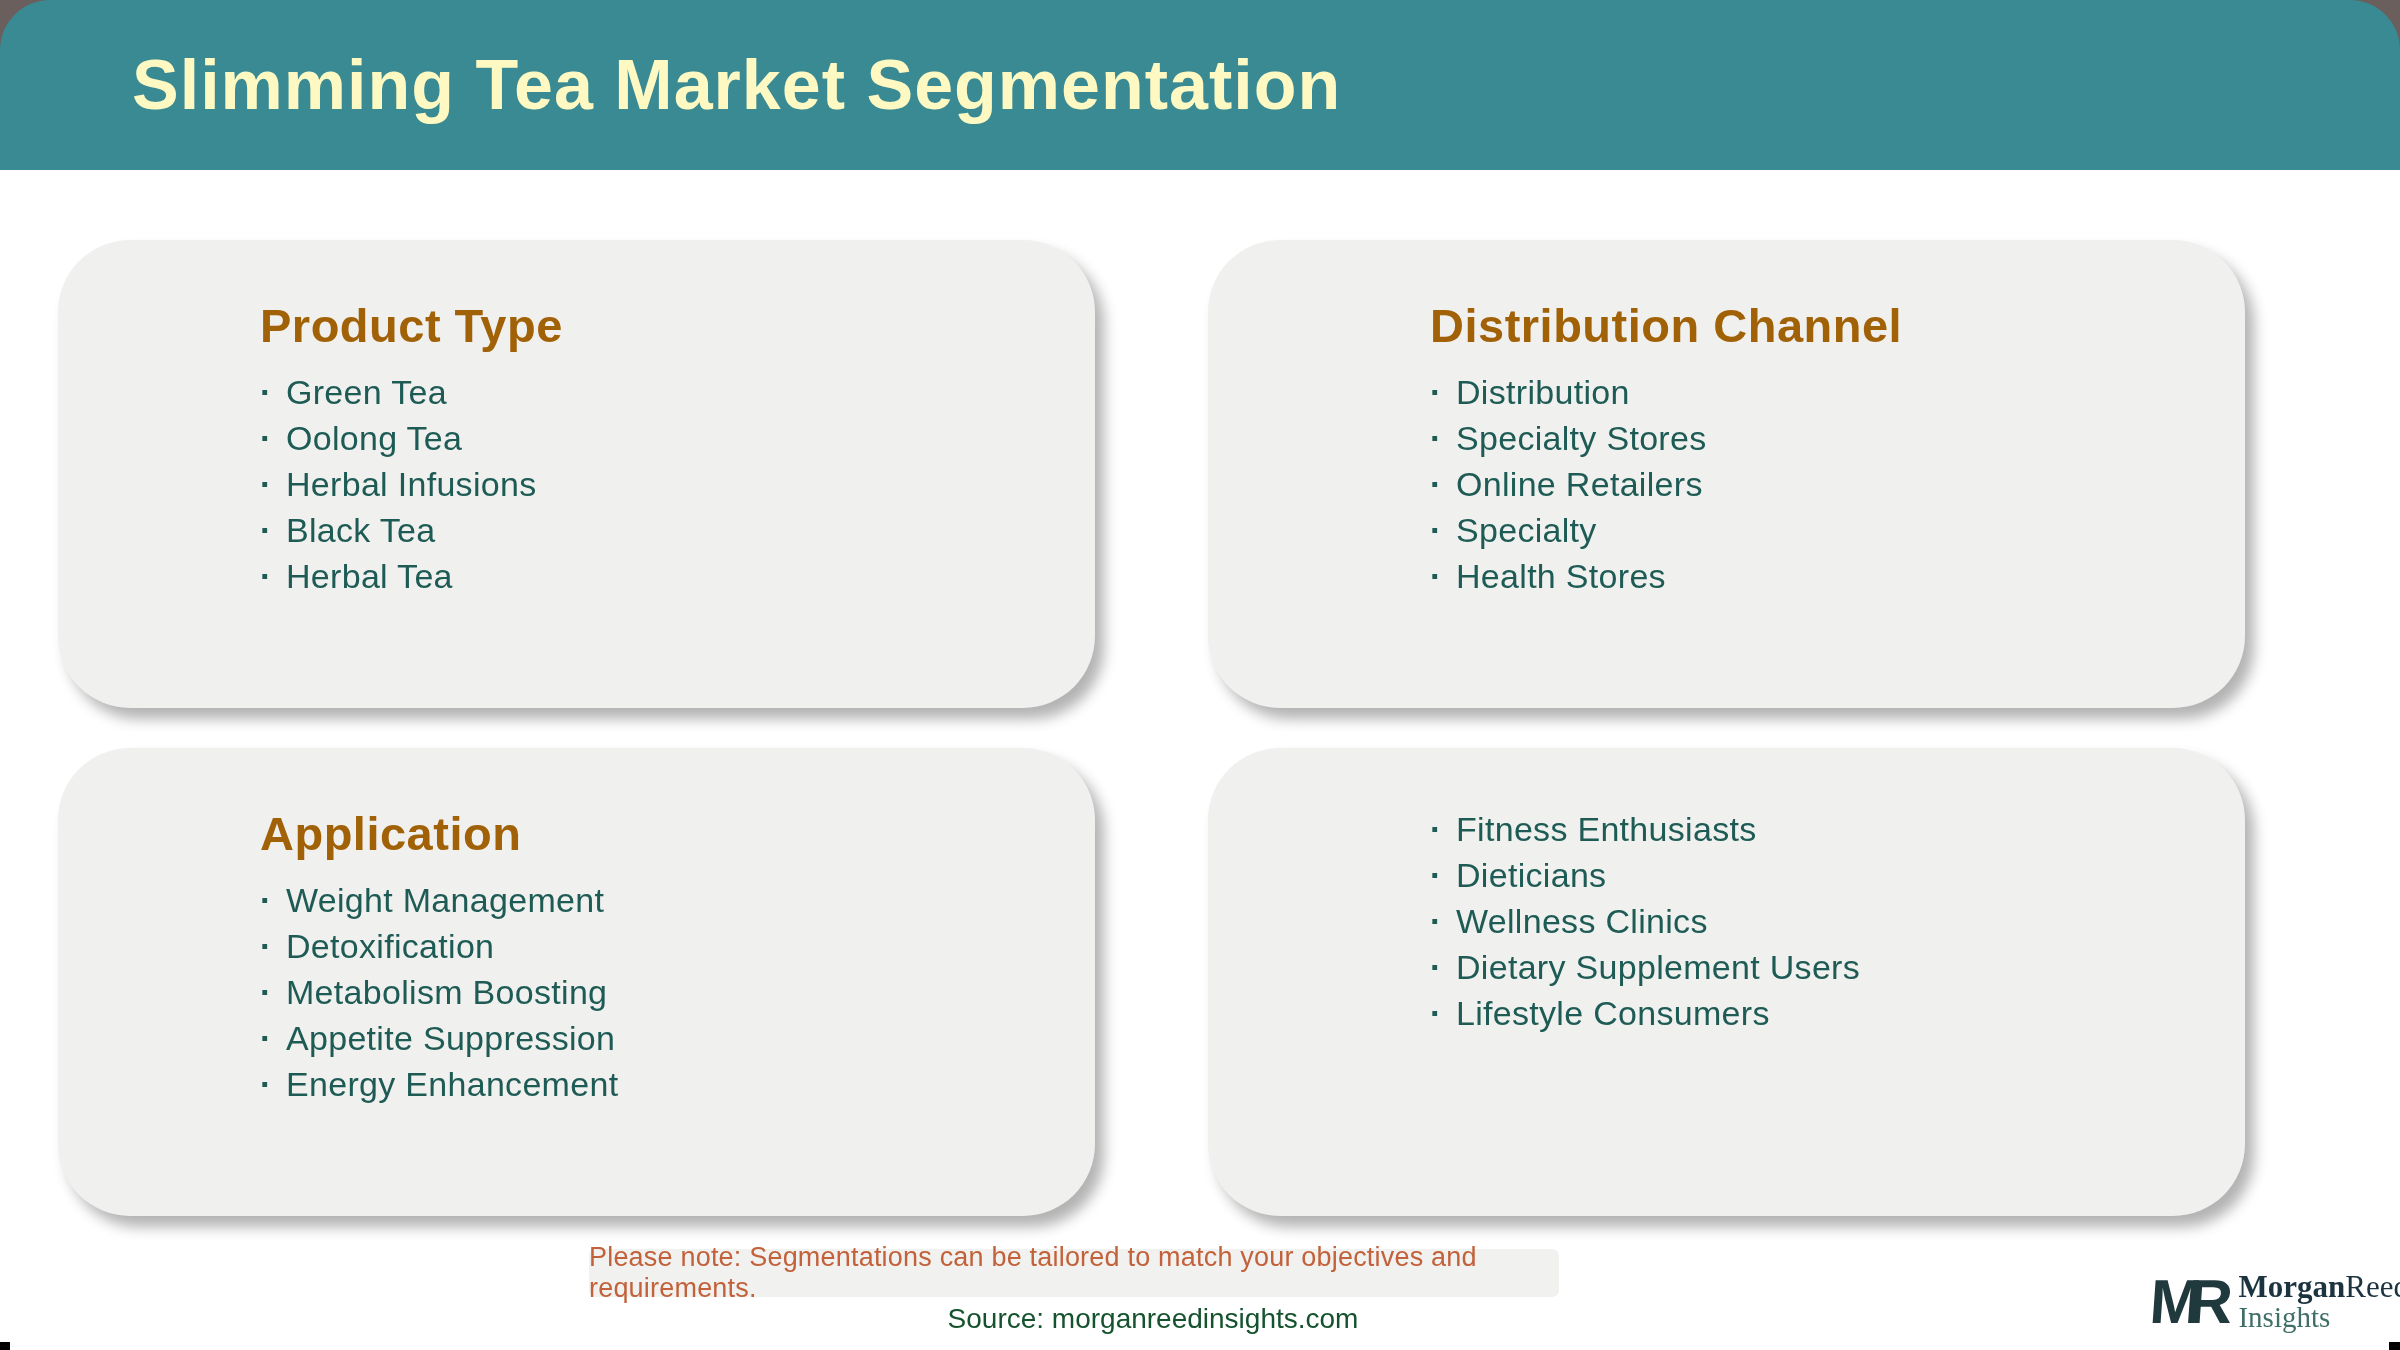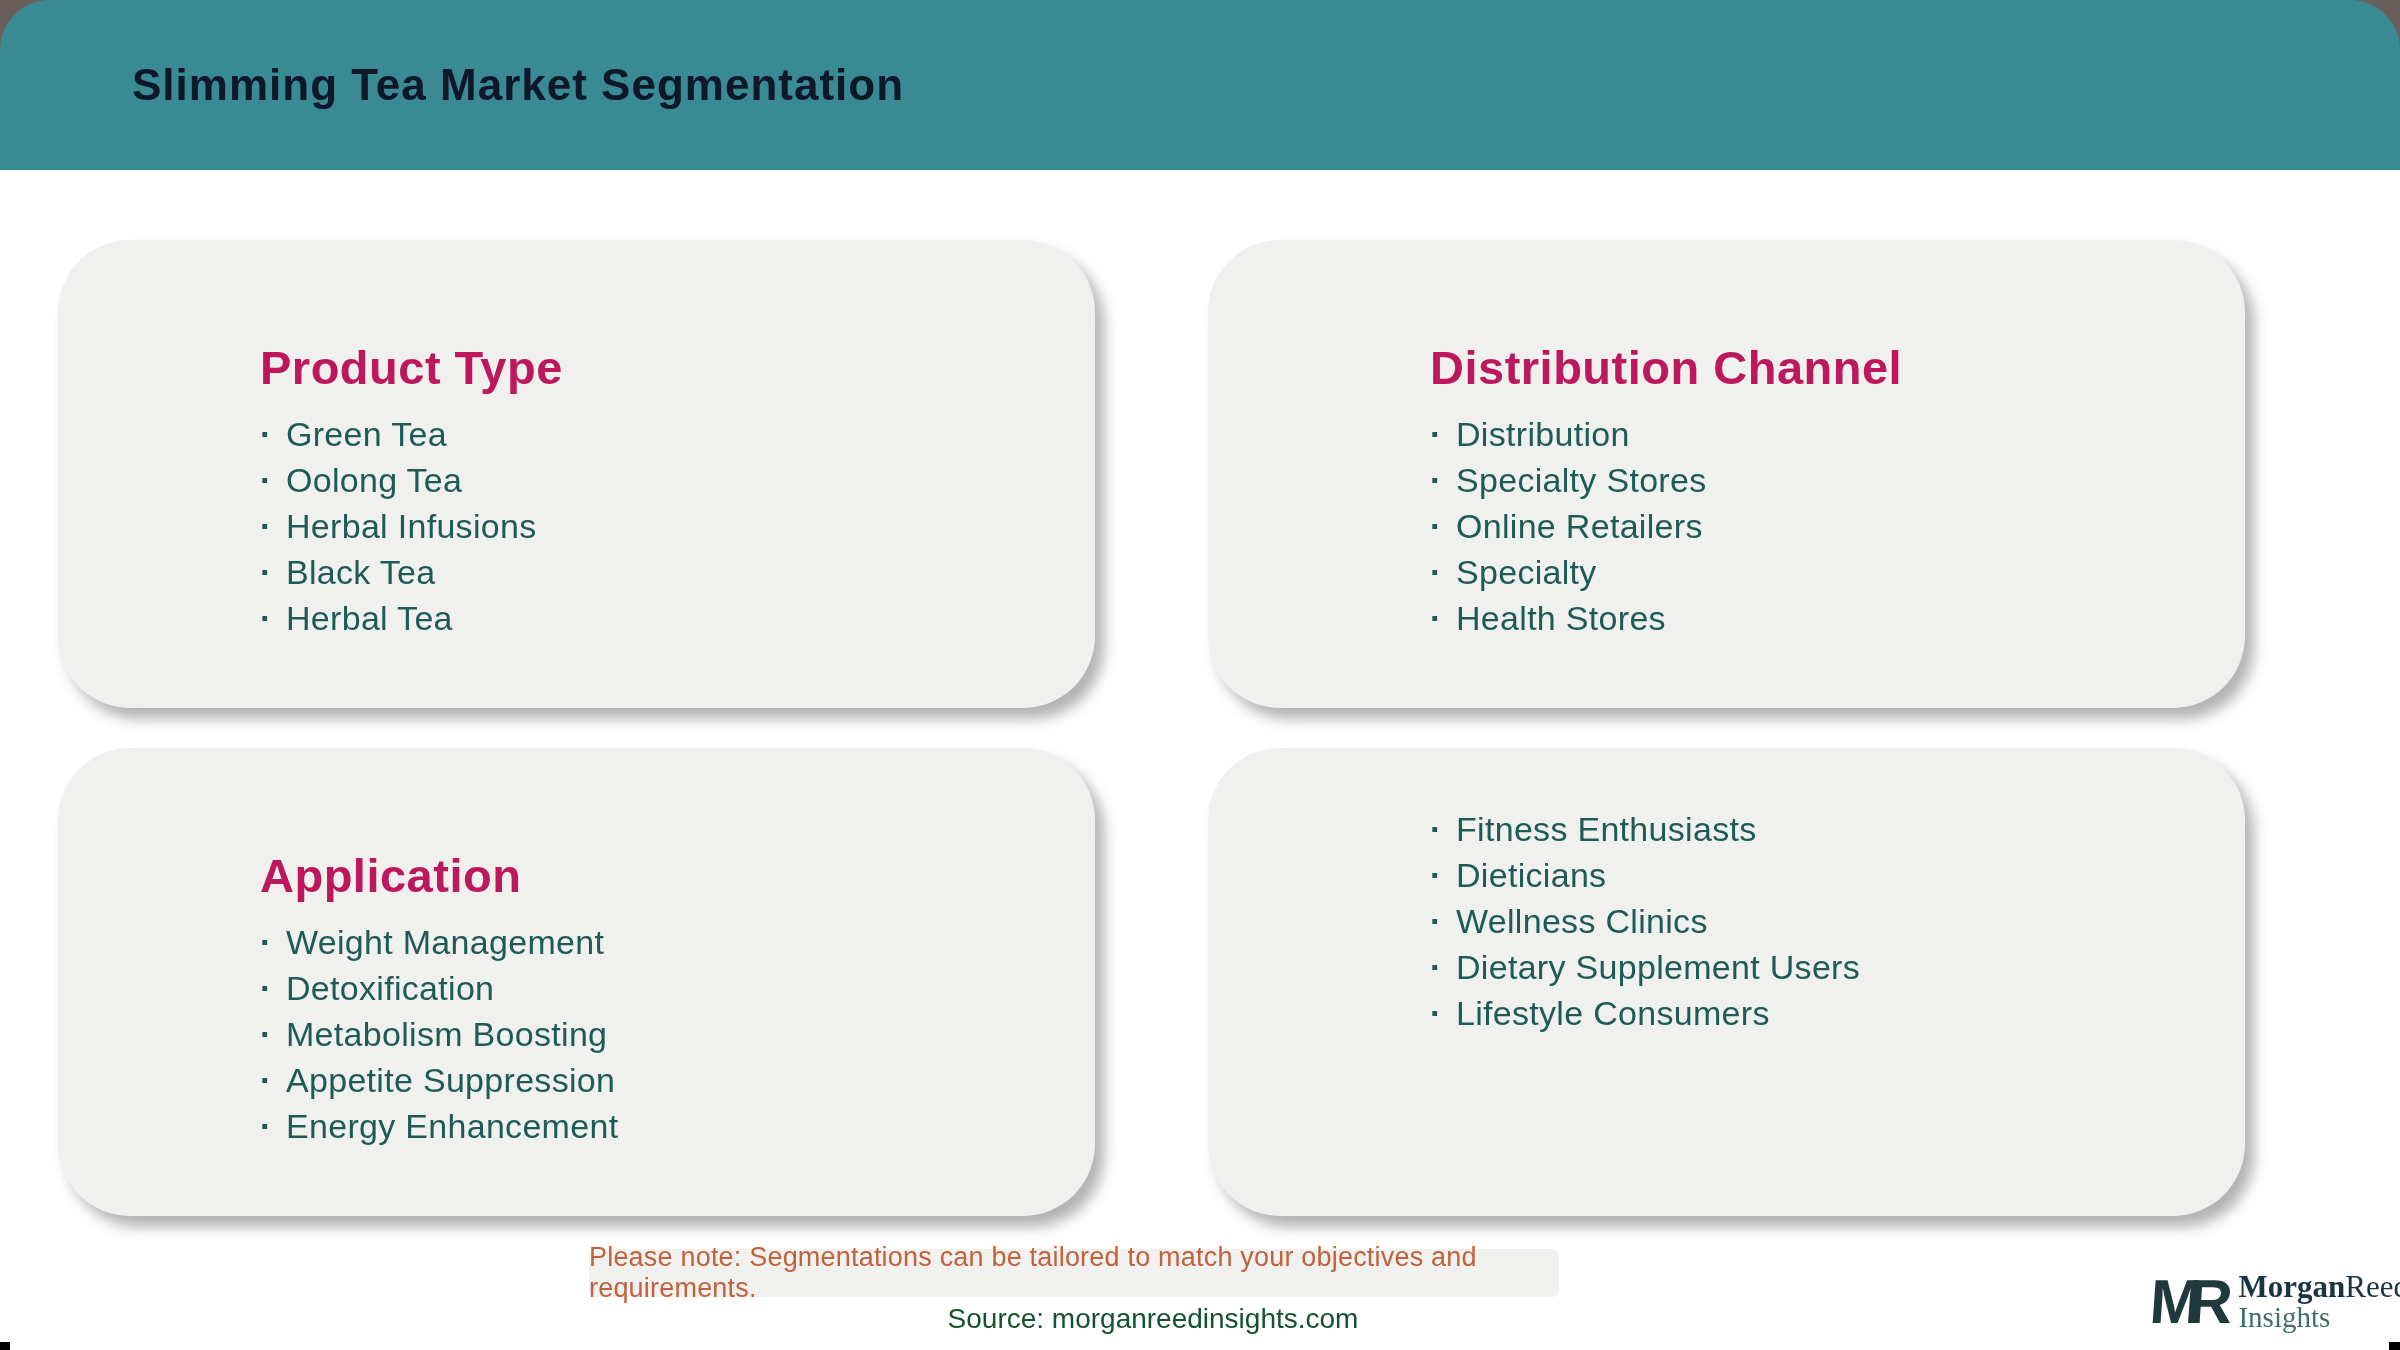--- a/index.html
+++ b/index.html
@@ -17,40 +17,40 @@
     background:#6b5f5d;
   }
   .header {
     position:absolute; inset:0;
     background:#3a8a94;
     border-radius:50px 50px 0 0;
     display:flex; align-items:center;
     padding-left:132px;
   }
   .header h1 {
-    color:#0f172a; font-size:44px; font-weight:700; letter-spacing:1px;
+    color:#fef9c3; font-size:70px; font-weight:700; letter-spacing:1px;
   }
 
   
   .card {
     position:absolute;
     width:1037px; height:468px;
     background:#f0f0ef;
     border-radius:72px;
     box-shadow:9px 11px 14px rgba(0,0,0,0.30);
   }
   .card.c1 { left:58px;   top:240px; }
   .card.c2 { left:1208px; top:240px; }
   .card.c3 { left:58px;   top:748px; }
   .card.c4 { left:1208px; top:748px; }
   .card .content { padding:58px 40px 0 202px; }
   .card.c2 .content, .card.c4 .content { padding-left:222px; }
   .card h2 {
-    font-size:47px; font-weight:700; color:#be185d;
-    margin-bottom:16px; letter-spacing:0.5px;margin-top:42px;
+    font-size:47px; font-weight:700; color:#a16207;
+    margin-bottom:16px; letter-spacing:0.5px;
   }
   .card ul { list-style:none; }
   .card li {
     display:flex; align-items:baseline;
     font-size:34px; color:#1e5b55; line-height:46px;
     font-weight:400; letter-spacing:0.3px;
   }
   .card li .dot {
     width:26px; flex:0 0 26px; text-align:left;
     color:#1e5b55; font-weight:700;

